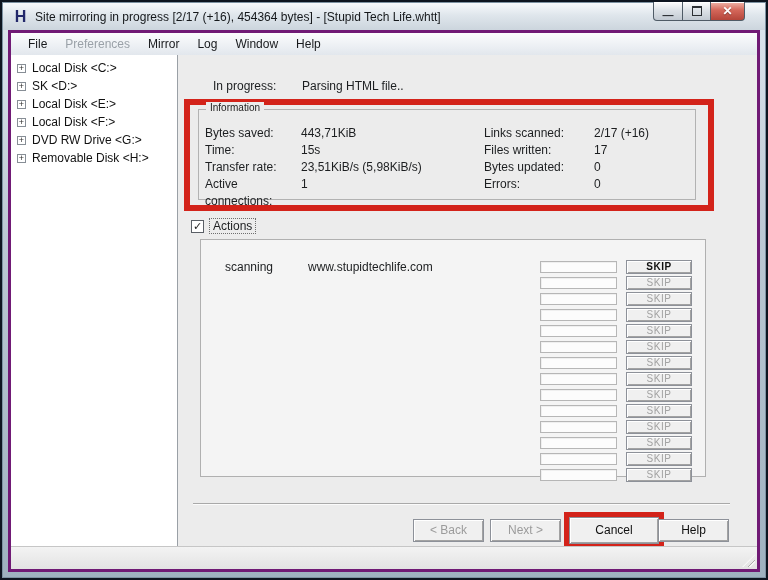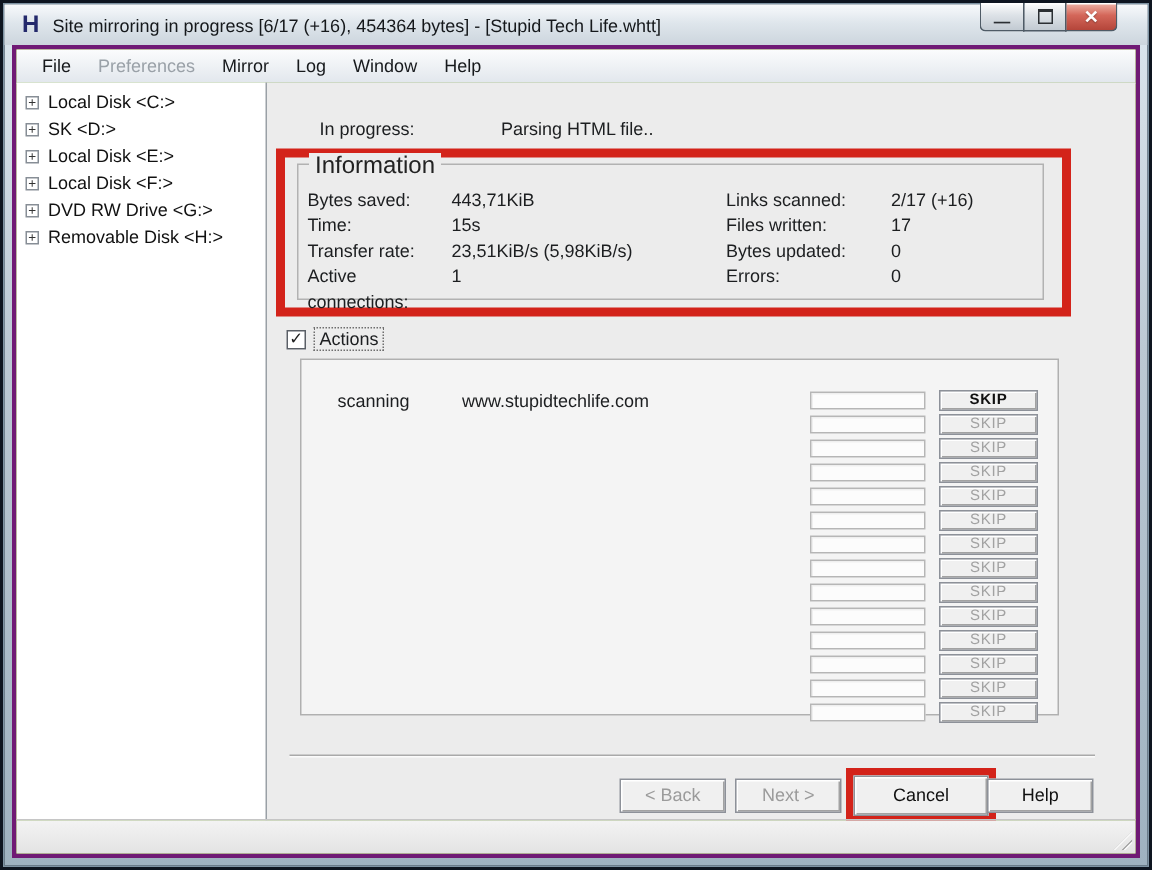--- a/index.html
+++ b/index.html
@@ -35,24 +35,24 @@
   .menu-item.disabled{color:#9aa1a8;}
   .workspace{position:absolute;left:0;right:0;top:22px;bottom:22px;display:flex;}
   
   .tree{width:166px;background:#ffffff;border-right:1px solid #9aa0a6;padding-top:4px;font-size:12px;overflow:hidden;}
   .tree-item{height:18px;display:flex;align-items:center;color:#111;}
   .plus-box{width:9px;height:9px;box-sizing:border-box;border:1px solid #878e96;background:#fff;margin:0 6px 0 6px;
     font-size:9px;line-height:7px;text-align:center;color:#333;flex:0 0 auto;}
   
   .main{flex:1;position:relative;background:#ececec;font-size:12px;color:#1c1e20;}
   .inprogress-label{position:absolute;left:35px;top:24px;}
-  .inprogress-value{position:absolute;left:156px;top:24px;}
+  .inprogress-value{position:absolute;left:124px;top:24px;}
   .info-red{position:absolute;left:6px;top:44px;width:530px;height:112px;box-sizing:border-box;border:6px solid #d3231a;}
   .groupbox{position:absolute;left:8px;top:4px;right:12px;bottom:5px;border:1px solid #b2b2b2;}
-  .groupbox-legend{position:absolute;top:-8px;left:7px;background:#ececec;padding:0 4px;font-size:16px;color:#222;text-align:right;}
+  .groupbox-legend{position:absolute;top:-8px;left:7px;background:#ececec;padding:0 4px;font-size:10px;color:#222;text-align:right;}
   .info-grid{position:absolute;left:6px;top:15px;right:4px;display:grid;grid-template-columns:96px 183px 110px auto;line-height:17px;}
   .info-row{display:contents;}
   .checkbox-row{position:absolute;left:13px;top:163px;display:flex;align-items:center;}
   .checkbox-box{width:13px;height:13px;box-sizing:border-box;border:1px solid #5a5f66;background:#fff;
     font-size:11px;line-height:11px;text-align:center;color:#1c1c1c;}
   .checkbox-label{margin-left:5px;padding:0 3px;border:1px dotted #6e6e6e;}
   .actions-panel{position:absolute;left:22px;top:184px;width:506px;height:238px;box-sizing:border-box;
     background:#f4f4f4;border:1px solid #b0b0b0;padding-top:20px;}
   .action-row{height:16px;position:relative;}
   .row-status{position:absolute;left:24px;top:0;}
@@ -85,21 +85,21 @@
     background:repeating-linear-gradient(135deg,transparent 0 3px,#ababab 3px 4px,#f6f6f6 4px 5px);
     clip-path:polygon(100% 0,100% 100%,0 100%);}
 </style>
 </head>
 <body>
 
 <div class="frame-bevel"></div>
 
 <div class="titlebar">
   <span class="title-icon">H</span>
-  <span class="title-text">Site mirroring in progress [6/17 (+16), 454364 bytes] - [Stupid Tech Life.whtt]</span>
+  <span class="title-text">Site mirroring in progress [2/17 (+16), 454364 bytes] - [Stupid Tech Life.whtt]</span>
 </div>
 <div class="caption-group">
   <div class="cap-btn cap-min">
     <span class="minimize-glyph">—</span>
   </div>
   <div class="cap-btn cap-restore">
     <span class="restore-glyph"></span>
   </div>
   <div class="cap-btn cap-close">
     <span class="close-glyph">✕</span>

